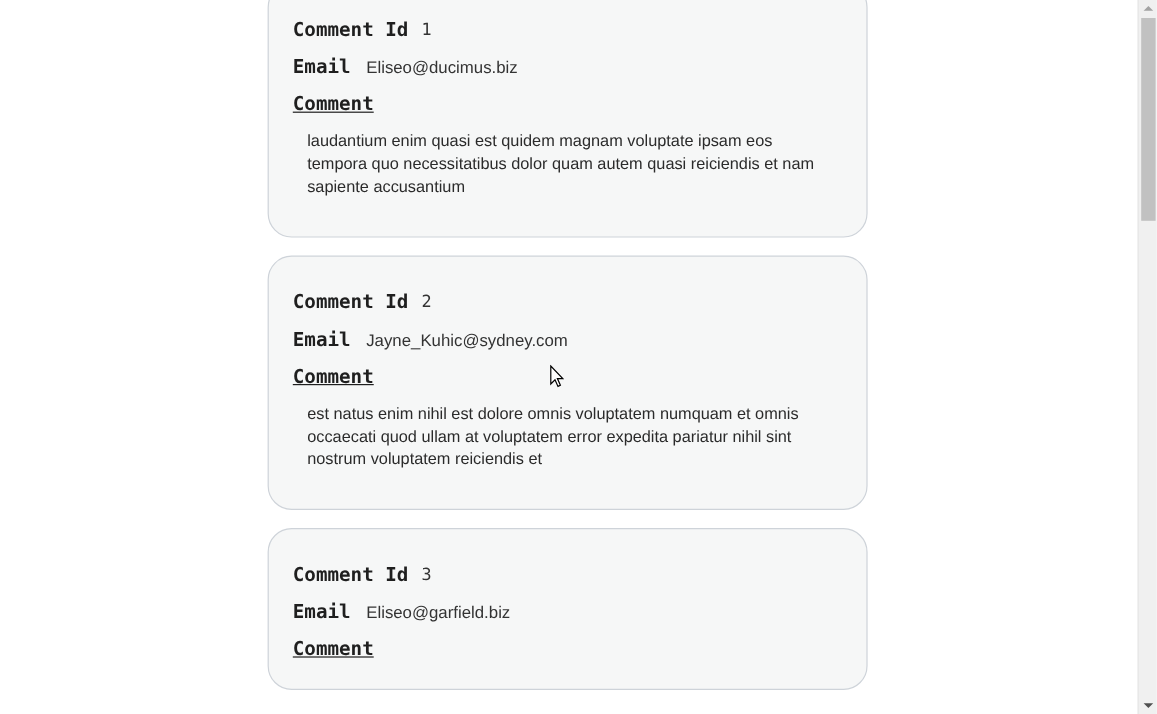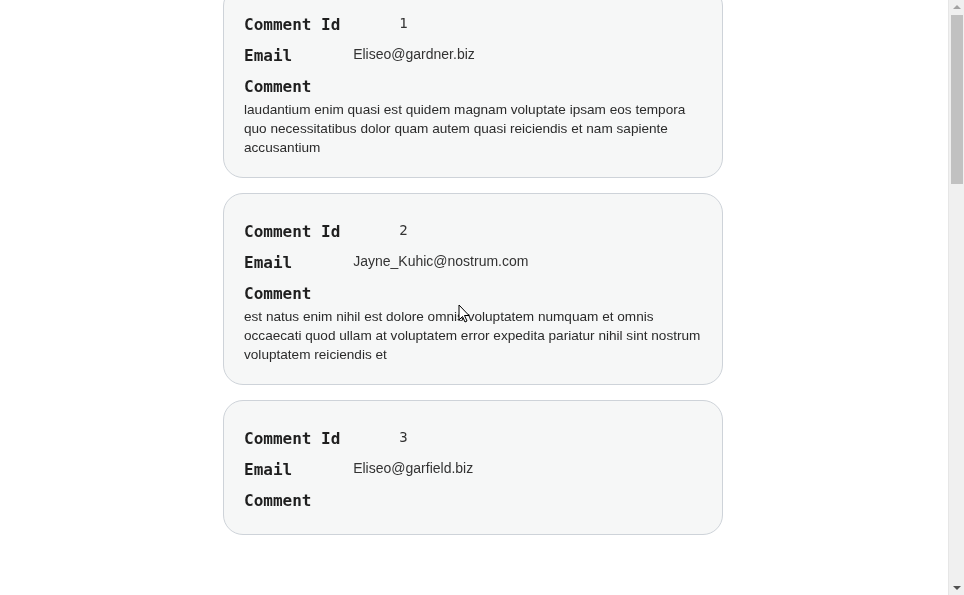--- a/index.html
+++ b/index.html
@@ -28,23 +28,22 @@
       box-sizing: border-box;
       width: 500px;
       background: #f6f7f7;
       border: 1px solid #ced3d9;
       border-radius: 20px;
       padding: 20px 20px 20px 20px;
       margin-bottom: 15px;
     }
     .row {
       display: flex;
-      align-items: flex-start;
+      align-items: center;
       margin-bottom: 12px;
-      gap: 48px;
     }
     .label {
       font-family: "DejaVu Sans Mono", "Liberation Mono", monospace;
       font-weight: bold;
       font-size: 16px;
       color: #1f1f1f;
       letter-spacing: 0px;
     }
     .id-value {
       font-family: "DejaVu Sans Mono", "Liberation Mono", monospace;
@@ -54,27 +53,28 @@
     }
     .email-value {
       font-family: "Liberation Sans", sans-serif;
       font-size: 14px;
       color: #333;
       margin-left: 13px;
     }
     .comment-label {
       display: block;
       margin-bottom: 4px;
+      text-decoration: underline;
     }
     .comment-body {
       font-family: "Liberation Sans", sans-serif;
       font-size: 13.6px;
       line-height: 19px;
       color: #2b2b2b;
-      margin: 0;
+      margin: 12px;
     }
     .card .row:first-child { margin-top: 8px; }
     
     .scrollbar {
       position: absolute;
       left: 948px;
       top: 0;
       width: 16px;
       height: 595px;
       background: #f0f0f0;
@@ -127,34 +127,34 @@
 <div class="viewport">
   <div class="list">
 
     <div class="card">
       <div class="row">
         <span class="label">Comment Id</span>
         <span class="id-value">1</span>
       </div>
       <div class="row">
         <span class="label">Email</span>
-        <span class="email-value">Eliseo@gardner.biz</span>
+        <span class="email-value">Eliseo@ducimus.biz</span>
       </div>
       <span class="label comment-label">Comment</span>
       <p class="comment-body">laudantium enim quasi est quidem magnam voluptate ipsam eos tempora quo necessitatibus dolor quam autem quasi reiciendis et nam sapiente accusantium</p>
     </div>
 
     <div class="card">
       <div class="row">
         <span class="label">Comment Id</span>
         <span class="id-value">2</span>
       </div>
       <div class="row">
         <span class="label">Email</span>
-        <span class="email-value">Jayne_Kuhic@nostrum.com</span>
+        <span class="email-value">Jayne_Kuhic@sydney.com</span>
       </div>
       <span class="label comment-label">Comment</span>
       <p class="comment-body">est natus enim nihil est dolore omnis voluptatem numquam et omnis occaecati quod ullam at voluptatem error expedita pariatur nihil sint nostrum voluptatem reiciendis et</p>
     </div>
 
     <div class="card">
       <div class="row">
         <span class="label">Comment Id</span>
         <span class="id-value">3</span>
       </div>

